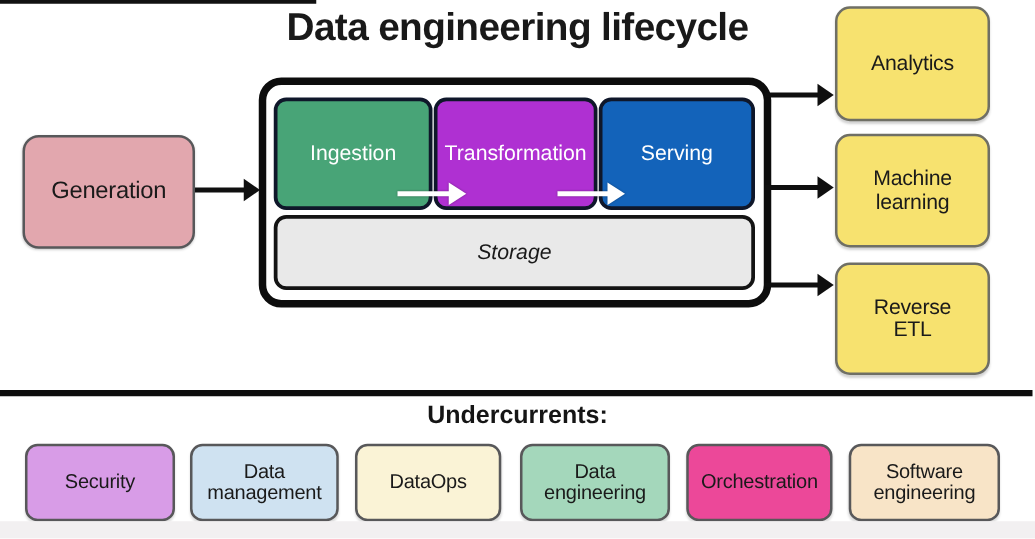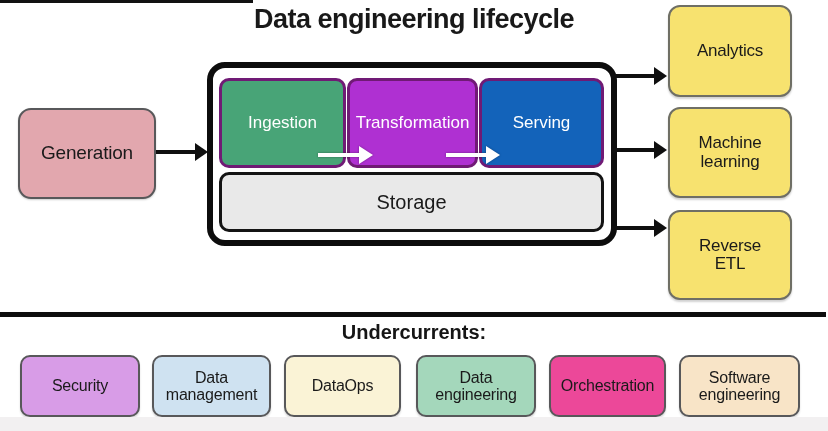--- a/index.html
+++ b/index.html
@@ -12,21 +12,21 @@
     overflow: hidden;
     font-family: "Liberation Sans", sans-serif;
     color: #1a1a1a;
   }
   .abs { position: absolute; }
 
   
   .title {
     left: 0; right: 0; top: 4px;
     text-align: center;
-    font-size: 27px;
+    font-size: 31px;
     font-weight: 700;
     letter-spacing: -0.5px;
     color: #191919;
   }
 
   
   .top-line { left: 0; top: 0; width: 253px; height: 3px; background: #111; }
 
   
   .node {
@@ -51,36 +51,36 @@
   
   .lifecycle {
     left: 207px; top: 62px; width: 410px; height: 184px;
     border: 6px solid #0d0d0d;
     border-radius: 18px;
     background: #ffffff;
   }
   .stage {
     position: absolute;
     top: 10px; height: 90px;
-    border: 3px solid #701a75;
+    border: 3px solid #0f172a;
     border-radius: 10px;
     color: #ffffff;
     font-size: 17px;
     display: flex; align-items: center; justify-content: center;
   }
   .stage-ingestion { left: 6px; width: 127px; }
   .stage-transformation { left: 134px; width: 131px; }
   .stage-serving { left: 266px; width: 125px; }
   .storage {
     position: absolute;
     left: 6px; top: 104px; width: 385px; height: 60px;
     border: 3px solid #141414;
     border-radius: 10px;
-    font-size: 20px;
-    display: flex; align-items: center; justify-content: center;
+    font-size: 17px;
+    display: flex; align-items: center; justify-content: center; font-style: italic;
   }
 
   
   .arrow { position: absolute; }
   .arrow .shaft {
     position: absolute; left: 0; top: 50%;
     transform: translateY(-50%);
     height: 4px; width: calc(100% - 12px);
   }
   .arrow .head {

